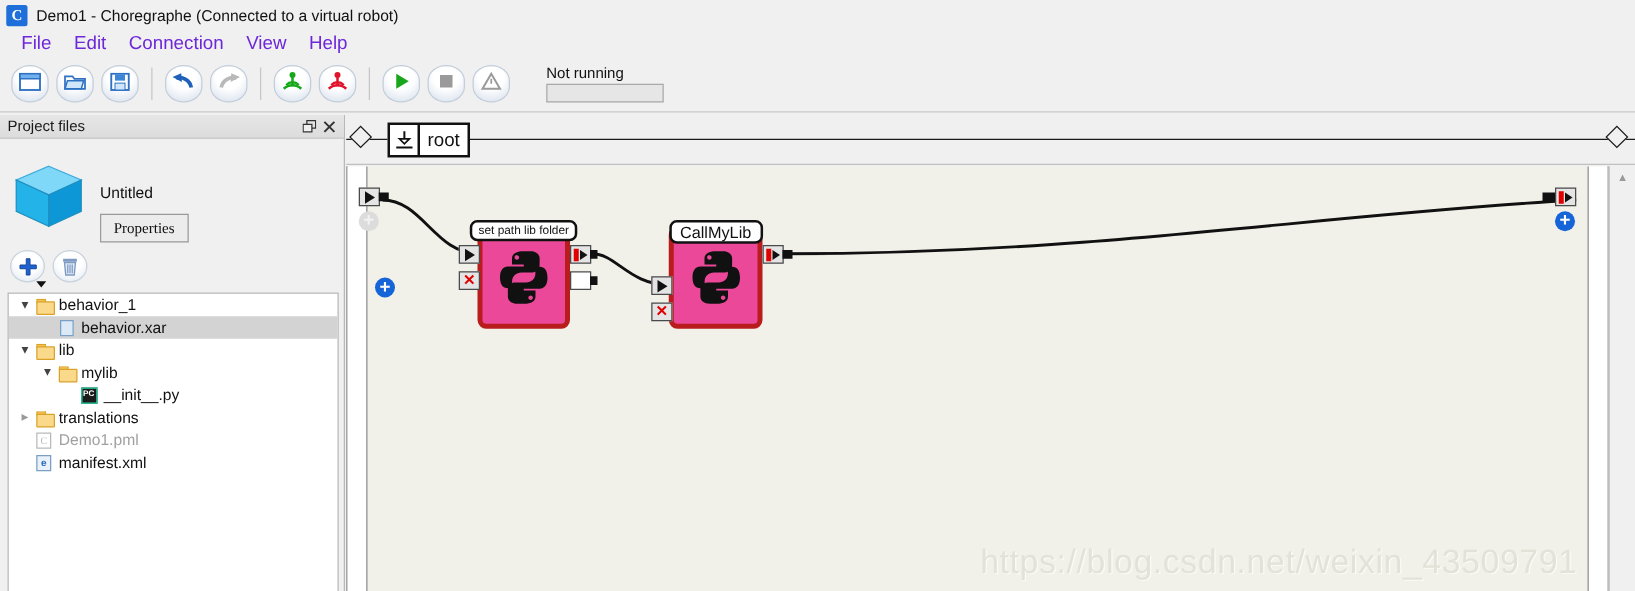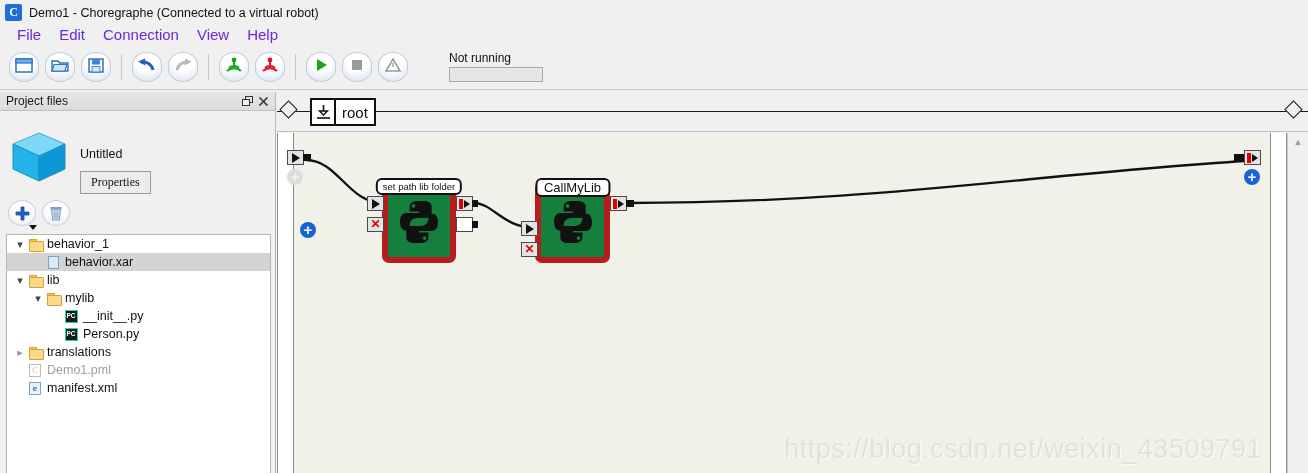--- a/index.html
+++ b/index.html
@@ -37,21 +37,21 @@
   }
   .tb-btn {
     width:30px; height:30px; margin:0 3px; position:relative;
     border-radius:50%/42%;
     background:radial-gradient(circle at 50% 28%, #ffffff 0%, #ffffff 42%, #e9eef5 72%, #d6dee8 100%);
     border:1px solid #c3cedb;
     display:flex; align-items:center; justify-content:center;
     cursor:pointer;
   }
   .tb-sep { width:1px; height:26px; background:#c6c6c6; margin:0 7px; }
-  .tb-status { margin-left:38px; display:flex; flex-direction:column; align-items:flex-start; }
+  .tb-status { margin-left:26px; display:flex; flex-direction:column; align-items:flex-start; }
   .tb-status-label { font-size:12px; color:#111; margin-bottom:2px; }
   .tb-progress { width:94px; height:15px; background:#e6e6e6; border:1px solid #a9a9a9; }
 
   
   .leftpanel {
     position:absolute; left:0; top:92px; width:276px; height:381px;
     background:#f0f0f0; border-right:1px solid #b8b8b8;
   }
   .panel-title {
     height:19px; background:linear-gradient(#e6e6e6,#dcdcdc);
@@ -143,21 +143,21 @@
   .canvas {
     position:absolute; left:0; top:41px; right:21px; bottom:0;
     background:#f1f1e9; border-left:1px solid #8f8f8f; border-right:1px solid #8f8f8f;
     overflow:hidden;
   }
   .gutter-l { position:absolute; left:0; top:0; width:16px; bottom:0; background:#ffffff; border-right:1px solid #8a8a8a; }
   .gutter-r { position:absolute; right:0; top:0; width:16px; bottom:0; background:#ffffff; border-left:1px solid #8a8a8a; }
 
   
   .flowbox {
-    position:absolute; background:#15803d; border:6px solid #b91c1c; border-radius:7px;
+    position:absolute; background:#ec4899; border:4px solid #b91c1c; border-radius:7px;
     display:flex; align-items:center; justify-content:center;
   }
   .flowbox-label {
     position:absolute; top:-9px; left:50%; transform:translateX(-50%);
     background:#fff; border:2px solid #111; border-radius:6px;
     padding:1px 5px; font-size:9.5px; white-space:nowrap; color:#111;
     font-family:"Liberation Sans", sans-serif;
   }
   .flowbox-label.big { font-size:13px; padding:0px 7px; }
 
@@ -413,28 +413,20 @@
           </span>
           <span class="lbl">mylib</span>
         </div>
         <div class="tree-row">
           <span style="width:42px;flex:none"></span>
           <span class="tw"></span>
           <span class="ico">
             <span class="pc-ico">PC</span>
           </span>
           <span class="lbl">__init__.py</span>
-        </div>
-        <div class="tree-row">
-          <span style="width:42px;flex:none"></span>
-          <span class="tw"></span>
-          <span class="ico">
-            <span class="pc-ico">PC</span>
-          </span>
-          <span class="lbl">Person.py</span>
         </div>
         <div class="tree-row">
           <span style="width:6px;flex:none"></span>
           <span class="tw">
             <span class="chev collapsed">▸</span>
           </span>
           <span class="ico">
             <span class="folder"></span>
           </span>
           <span class="lbl">translations</span>

